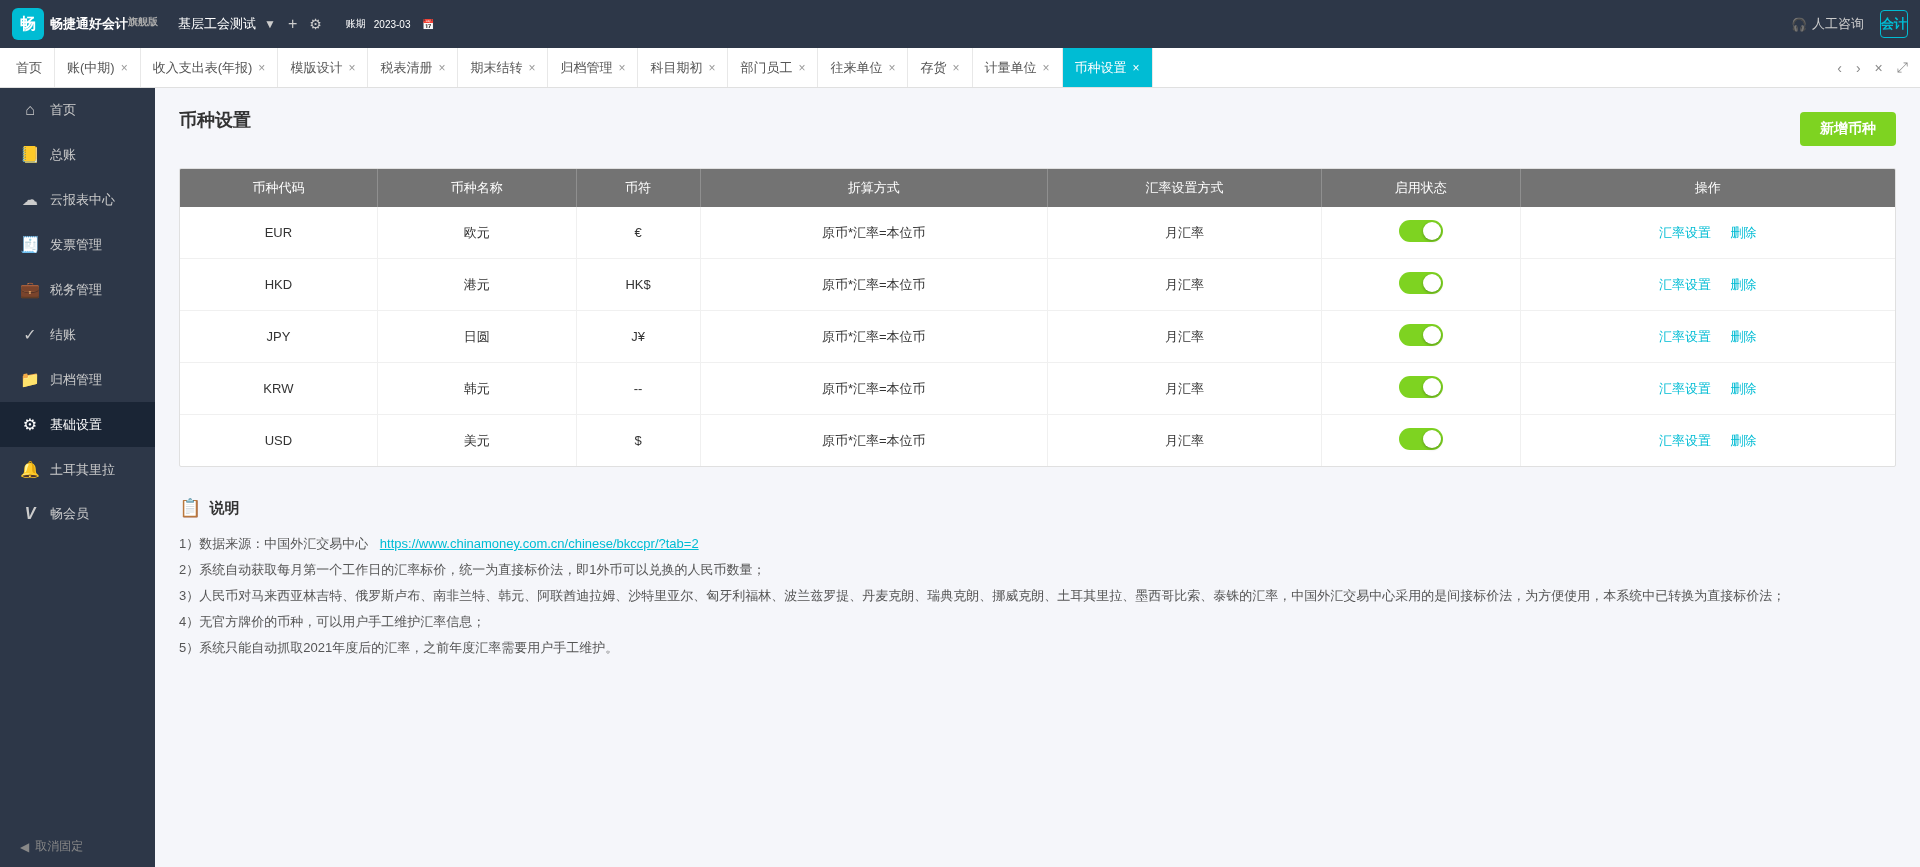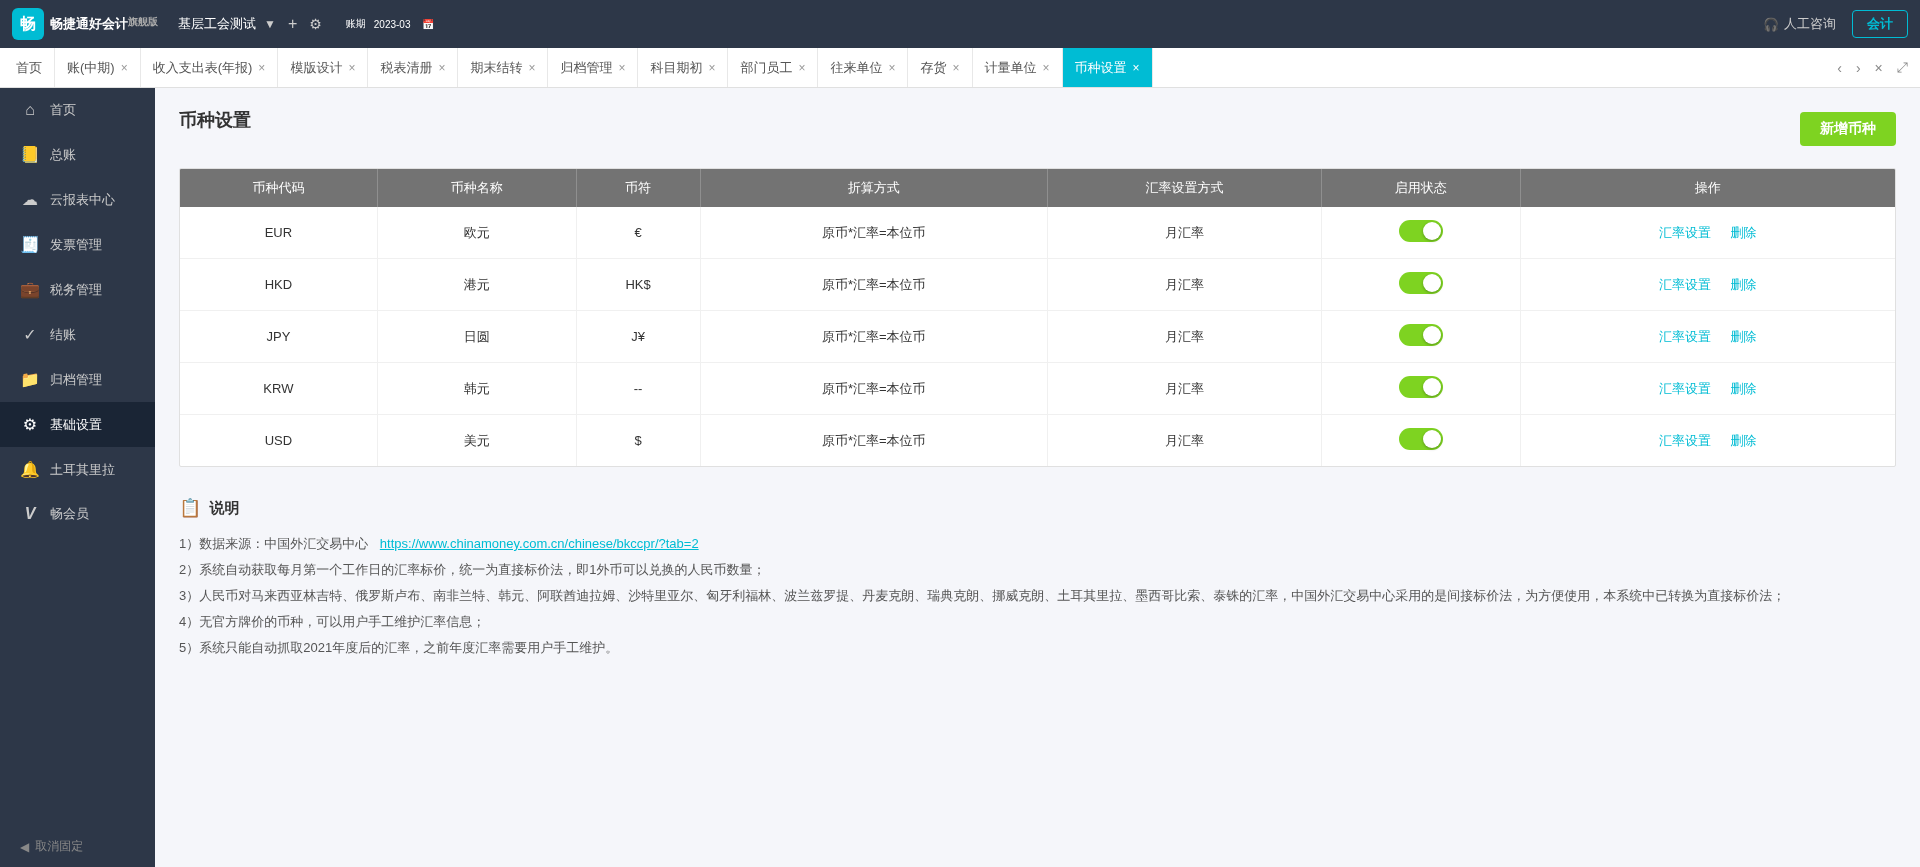--- a/index.html
+++ b/index.html
@@ -7,21 +7,21 @@
 
     
     .topbar { display: flex; align-items: center; height: 48px; background: #2d3748; padding: 0 12px; gap: 8px; }
     .topbar-logo { display: flex; align-items: center; gap: 6px; color: #fff; font-size: 14px; font-weight: bold; min-width: 140px; }
     .logo-icon { width: 32px; height: 32px; background: #00bcd4; border-radius: 6px; display: flex; align-items: center; justify-content: center; color: #fff; font-size: 16px; font-weight: bold; }
     .logo-text { display: flex; flex-direction: row; }
     .logo-main { font-size: 13px; color: #fff; font-weight: bold; }
     .logo-sub { font-size: 10px; color: #aaa; }
     .topbar-period { color: #fff; font-size: 10px; display: flex; align-items: center; gap: 8px; }
     .support-btn { display: flex; align-items: center; gap: 4px; color: #ccc; font-size: 13px; cursor: pointer; }
-    .accounting-btn { background: transparent; border: 1.5px solid #00bcd4; color: #00bcd4; padding: 4px 14px; border-radius: 4px; font-size: 13px; cursor: pointer; font-weight: bold; }
+    .accounting-btn { background: transparent; border: 1.5px solid #00bcd4; color: #00bcd4; padding: 4px 0; border-radius: 4px; font-size: 13px; cursor: pointer; font-weight: bold; }
 
     
     .tabbar { display: flex; align-items: center; height: 40px; background: #fff; border-bottom: 1px solid #e0e0e0; padding: 0 0 0 0; overflow: hidden; }
     .tab-item { display: flex; align-items: center; padding: 0 12px; height: 100%; font-size: 13px; color: #555; cursor: pointer; border-right: 1px solid #e8e8e8; white-space: nowrap; gap: 4px; flex-shrink: 0; }
     .tab-item:first-child { padding-left: 16px; }
     .tab-item.active { background: #00bcd4; color: #fff; }
     .tab-close { font-size: 12px; color: #999; margin-left: 2px; }
     .tab-item.active .tab-close { color: #fff; }
     .tabbar-controls { display: flex; align-items: center; margin-left: auto; padding: 0 8px; gap: 6px; }
     .tabbar-ctrl-btn { background: none; border: none; color: #888; cursor: pointer; font-size: 14px; padding: 2px 4px; }

